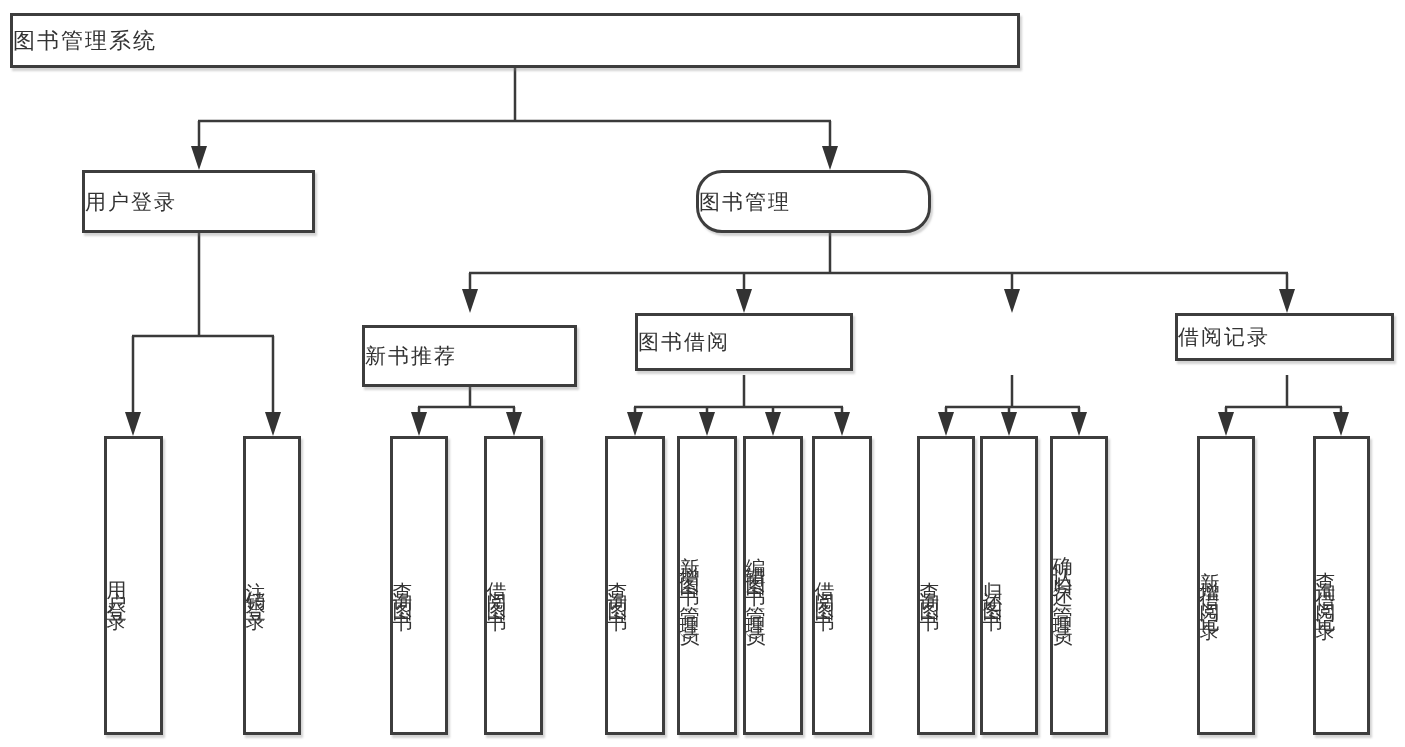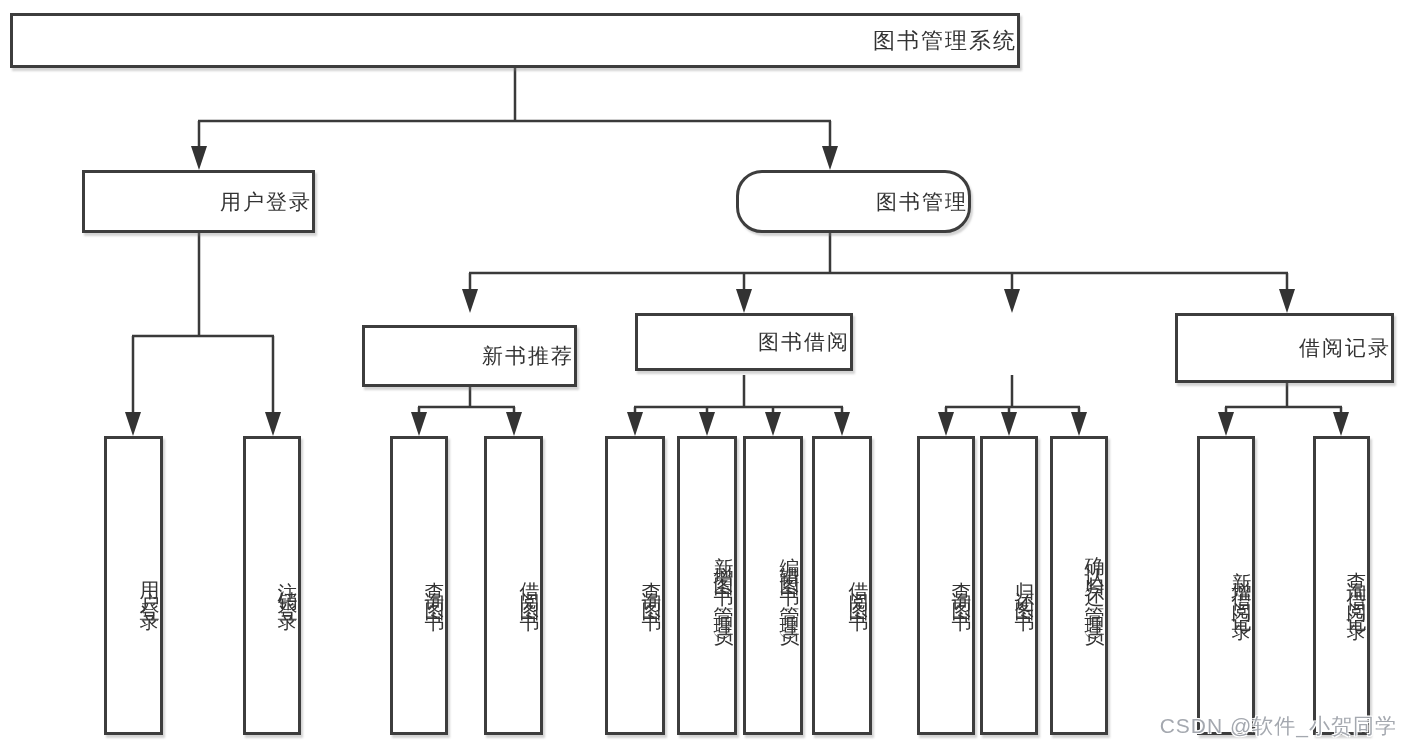--- a/index.html
+++ b/index.html
@@ -21,21 +21,21 @@
     top: 0;
     z-index: 1;
   }
   .box {
     position: absolute;
     box-sizing: border-box;
     border: 3px solid #3d3d3d;
     background: #ffffff;
     display: flex;
     align-items: center;
-    justify-content: flex-end;
+    justify-content: flex-start;
     color: #333333;
     z-index: 2;
     box-shadow: 2px 3px 2px rgba(130,130,130,0.35);
   }
   .hbox span {
     font-size: 21px;
     letter-spacing: 2px;
     white-space: nowrap;
   }
   .root-box span {
@@ -100,31 +100,31 @@
     </g>
   </svg>
 
   <div class="box hbox root-box" style="left:10px; top:13px; width:1010px; height:55px;">
     <span>图书管理系统</span>
   </div>
 
   <div class="box hbox" style="left:82px; top:170px; width:233px; height:63px;">
     <span>用户登录</span>
   </div>
-  <div class="box hbox" style="left:736px; top:170px; width:235px; height:63px;border-radius:26px;">
+  <div class="box hbox" style="left:696px; top:170px; width:235px; height:63px;border-radius:26px;">
     <span>图书管理</span>
   </div>
 
   <div class="box hbox" style="left:362px; top:313px; width:215px; height:62px;margin-top:12px;">
     <span>新书推荐</span>
   </div>
   <div class="box hbox" style="left:635px; top:313px; width:218px; height:58px;">
     <span>图书借阅</span>
   </div>
-  <div class="box hbox" style="left:1175px; top:313px; width:219px; height:70px;">
+  <div class="box hbox" style="left:1175px; top:313px; width:219px; height:48px;">
     <span>借阅记录</span>
   </div>
 
   <div class="box vbox" style="left:104px; top:436px; width:59px; height:299px;">
     <span>用户登录</span>
   </div>
   <div class="box vbox" style="left:243px; top:436px; width:58px; height:299px;">
     <span>注销登录</span>
   </div>
 
@@ -158,15 +158,14 @@
     <span>确认归还（管理员）</span>
   </div>
 
   <div class="box vbox" style="left:1197px; top:436px; width:58px; height:299px;">
     <span>新增借阅记录</span>
   </div>
   <div class="box vbox" style="left:1313px; top:436px; width:57px; height:299px;">
     <span>查询借阅记录</span>
   </div>
 
-  <div id="watermark">CSDN @软件_小贺同学</div>
 
 </div>
 
 </body></html>

